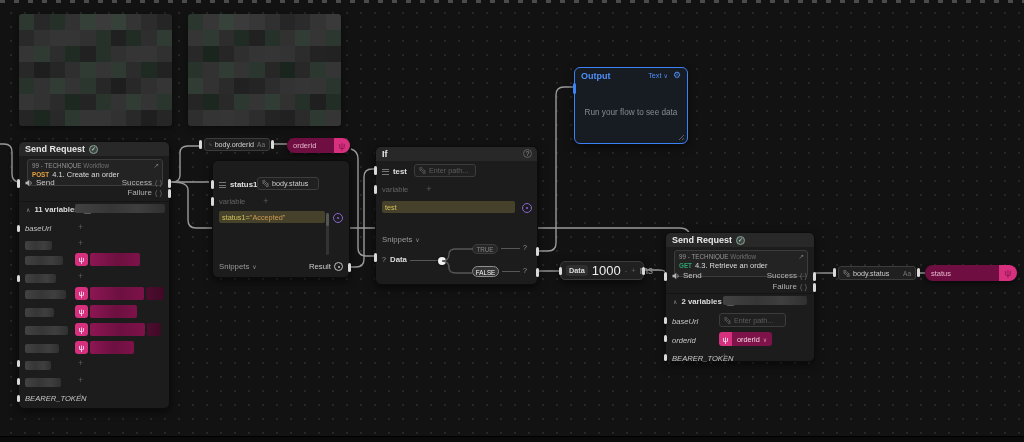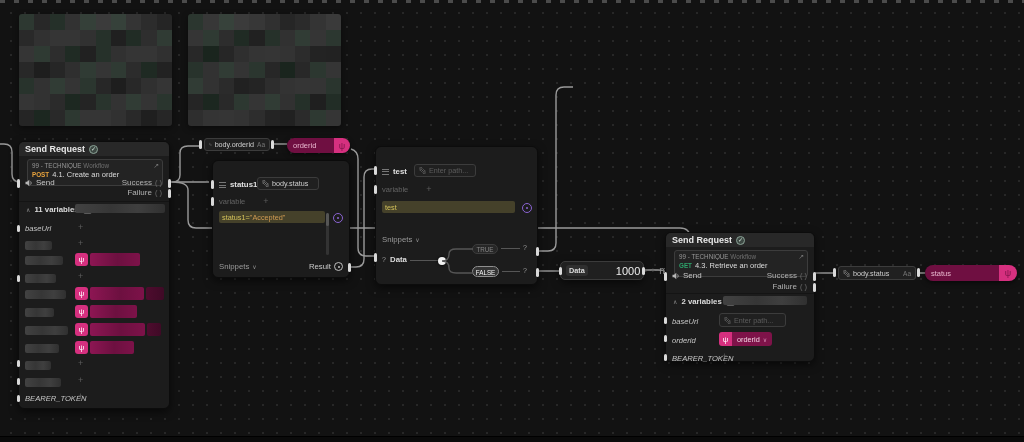--- a/index.html
+++ b/index.html
@@ -364,20 +364,24 @@
     <div style="position:absolute;right:6px;top:101px;display:flex;align-items:center;gap:3px;">
       <span class="rowtxt" style="font-size:7.8px;">Result</span>
       <span class="resic"></span>
     </div>
     <div class="pb pbl" style="top:19px;"></div>
     <div class="pb pbl" style="top:36px;"></div>
     <div class="pb pbr" style="top:102px;"></div>
   </div>
 
   <div class="node" style="left:375px;top:146px;width:163px;height:139px;">
+    <div class="hdr">
+      <span class="t">If</span>
+      <span class="helpc">?</span>
+    </div>
     <div style="position:absolute;left:6px;top:20px;display:flex;align-items:center;gap:4px;">
       <span class="menuic"></span>
       <span style="font-size:7.8px;font-weight:bold;color:#e0e0e0;">test</span>
     </div>
     <div class="chip" style="left:38px;top:17px;width:62px;">
       <svg width="7" height="7" viewBox="0 0 8 8">
           <path d="M2.6,5.4 L5.4,2.6 M1.4,4.2 L3,2.6 a1.4,1.4 0 0,0 -2,-2 z M6.6,3.8 L5,5.4 a1.4,1.4 0 0,0 2,2 z" stroke="#6a6a6a" stroke-width=".9" fill="none"></path>
         </svg>
       <span class="ctxt ph">Enter path...</span>
     </div>
@@ -407,24 +411,39 @@
     <div class="pill" style="left:96px;top:119px;width:27px;height:11px;line-height:11px;color:#f4f4f4;background:#343434;border:1px solid #8f8f8f;">FALSE</div>
     <div class="hline" style="left:126px;top:124px;width:18px;"></div>
     <span class="qout" style="left:147px;top:120px;">?</span>
     <div class="pb pbl" style="top:19px;"></div>
     <div class="pb pbl" style="top:38px;"></div>
     <div class="pb pbl" style="top:106px;"></div>
     <div class="pb pbr" style="top:100px;"></div>
     <div class="pb pbr" style="top:121px;"></div>
   </div>
 
+  <div class="node" style="left:574px;top:67px;width:114px;height:77px;background:#171b22;border:1.3px solid #3b82f6;">
+    <div style="position:relative;height:15px;display:flex;align-items:center;padding:0 6px;">
+      <span style="font-size:9px;font-weight:bold;color:#4f8ff7;">Output</span>
+      <span style="margin-left:auto;font-size:7.3px;color:#4f8ff7;display:flex;gap:2px;align-items:center;">
+        <span>Text</span>
+          <span class="chev" style="color:#4f8ff7;">∨</span>
+      </span>
+      <span class="gear" style="color:#4f8ff7;margin-left:5px;">⚙</span>
+    </div>
+    <div style="position:absolute;left:0;top:40px;width:100%;text-align:center;font-size:8.2px;color:#878c94;">Run your flow to see data</div>
+    <div class="pb" style="left:-2px;top:15px;background:#3b82f6;height:11px;"></div>
+    <svg style="position:absolute;right:2px;bottom:2px;" width="8" height="8" viewBox="0 0 8 8">
+        <path d="M7,2 L2,7 M7,5 L5,7" stroke="#5a5f66" stroke-width="1" fill="none"></path>
+      </svg>
+  </div>
 
   <div class="node" style="left:560px;top:261px;width:84px;height:19px;background:#202020;border:1px solid #3b3b3b;border-radius:5px;display:flex;align-items:center;padding:0 5px;gap:4px;">
     <span style="background:#2f2f2f;border-radius:3px;padding:1px 3px;font-size:7.3px;font-weight:bold;color:#dcdcdc;">Data</span>
-    <span style="font-size:11px;color:#ededed;margin-left:24px;">1000</span>
+    <span style="font-size:13px;color:#ededed;">1000</span>
     <span style="margin-left:auto;font-size:7.5px;color:#5f5f5f;">-</span>
     <span style="font-size:7.5px;color:#5f5f5f;">+</span>
     <span style="font-size:10px;color:#9a9a9a;">ms</span>
     <div class="pb pbl" style="top:5px;height:8px;"></div>
     <div class="pb pbr" style="top:5px;height:8px;"></div>
   </div>
 
   <div class="node" style="left:665px;top:232px;width:150px;height:130px;">
     <div class="hdr">
       <span class="t">Send Request</span>

